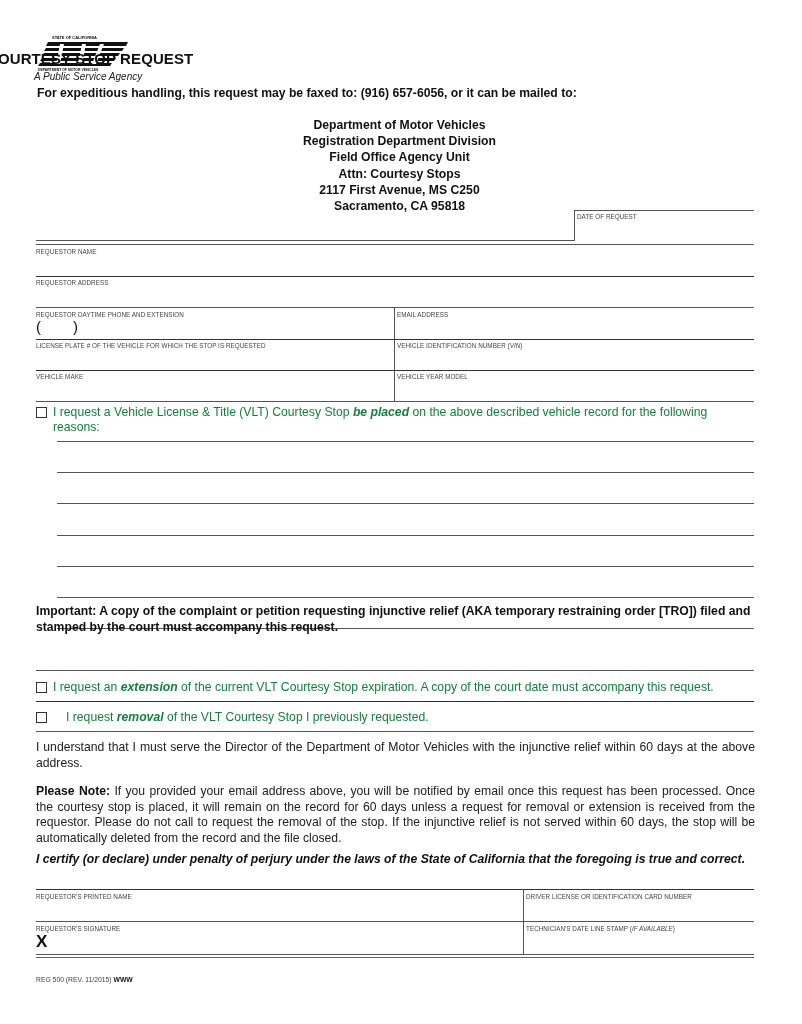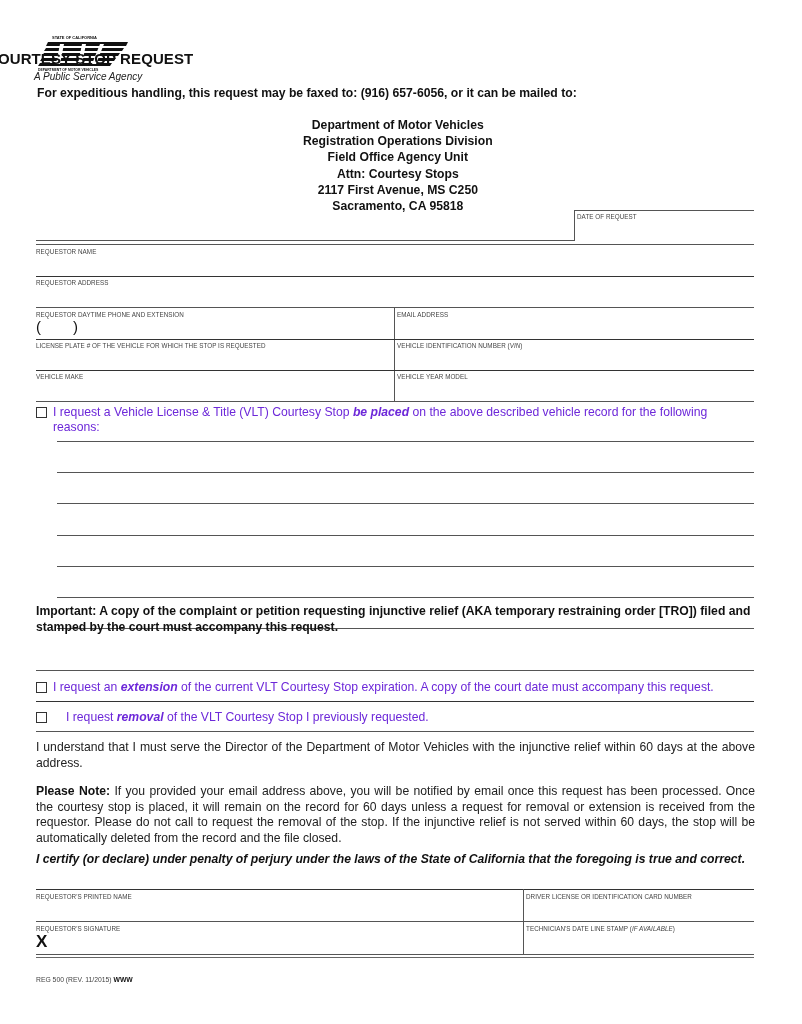--- a/index.html
+++ b/index.html
@@ -24,21 +24,21 @@
   .vline { position: absolute; width: 0; border-left: 1.3px solid #555; }
 
   .flabel { position: absolute; font-size: 6.3px; color: #444; font-weight: normal; letter-spacing: 0.05px; text-transform: uppercase; white-space: nowrap; }
 
   .field { position: absolute; background: transparent; border: none; outline: none; font-family: "Liberation Sans", sans-serif; font-size: 11px; color: #111; }
 
   .paren { position: absolute; font-size: 15px; color: #111; }
 
   .cb { position: absolute; width: 11px; height: 11px; border: 1px solid #333; background: #fff; cursor: pointer; }
 
-  .txt { position: absolute; font-size: 12.2px; color: #6d28d9; line-height: 15.5px; white-space: nowrap; }
+  .txt { position: absolute; font-size: 12.2px; color: #15803d; line-height: 15.5px; white-space: nowrap; }
   .txt b i, .txt i b { font-weight: bold; font-style: italic; }
   .boldpara { position: absolute; font-size: 12.2px; font-weight: bold; line-height: 16px; color: #111; }
   .para { position: absolute; font-size: 12.2px; line-height: 15.5px; color: #222; text-align: justify; }
   .para b { color: #111; }
   .certify { position: absolute; font-size: 12.2px; font-weight: bold; font-style: italic; line-height: 15.5px; color: #111; }
 
   .sigx { position: absolute; left: 36px; top: 932px; font-size: 17px; font-weight: bold; color: #111; }
   .formno { position: absolute; left: 36px; top: 976px; font-size: 6.8px; color: #444; }
   .formno b { color: #111; font-weight: bold; }
 </style>
@@ -63,21 +63,21 @@
     <text x="4" y="36.5" font-size="3.4" font-family="Liberation Sans, sans-serif" font-weight="bold" fill="#111">DEPARTMENT OF MOTOR VEHICLES</text>
   </svg>
 </div>
 <div class="abs logo-tag">A Public Service Agency</div>
 
 <div class="abs title"><span>COURTESY STOP REQUEST</span></div>
 <div class="abs fax">For expeditious handling, this request may be faxed to: (916) 657-6056, or it can be mailed to:</div>
 
 <div class="abs addr">
   <div>Department of Motor Vehicles</div>
-  <div>Registration Operations Division</div>
+  <div>Registration Department Division</div>
   <div>Field Office Agency Unit</div>
   <div>Attn:  Courtesy Stops</div>
   <div>2117 First Avenue, MS  C250</div>
   <div>Sacramento, CA 95818</div>
 </div>
 
 <div class="hline" style="left:574px; top:210px; width:180px;"></div>
 <div class="vline" style="left:574px; top:210px; height:31px;"></div>
 <div class="hline" style="left:36px; top:240px; width:539px;"></div>
 <div class="flabel" style="left:577px; top:213px;">DATE OF REQUEST</div>

